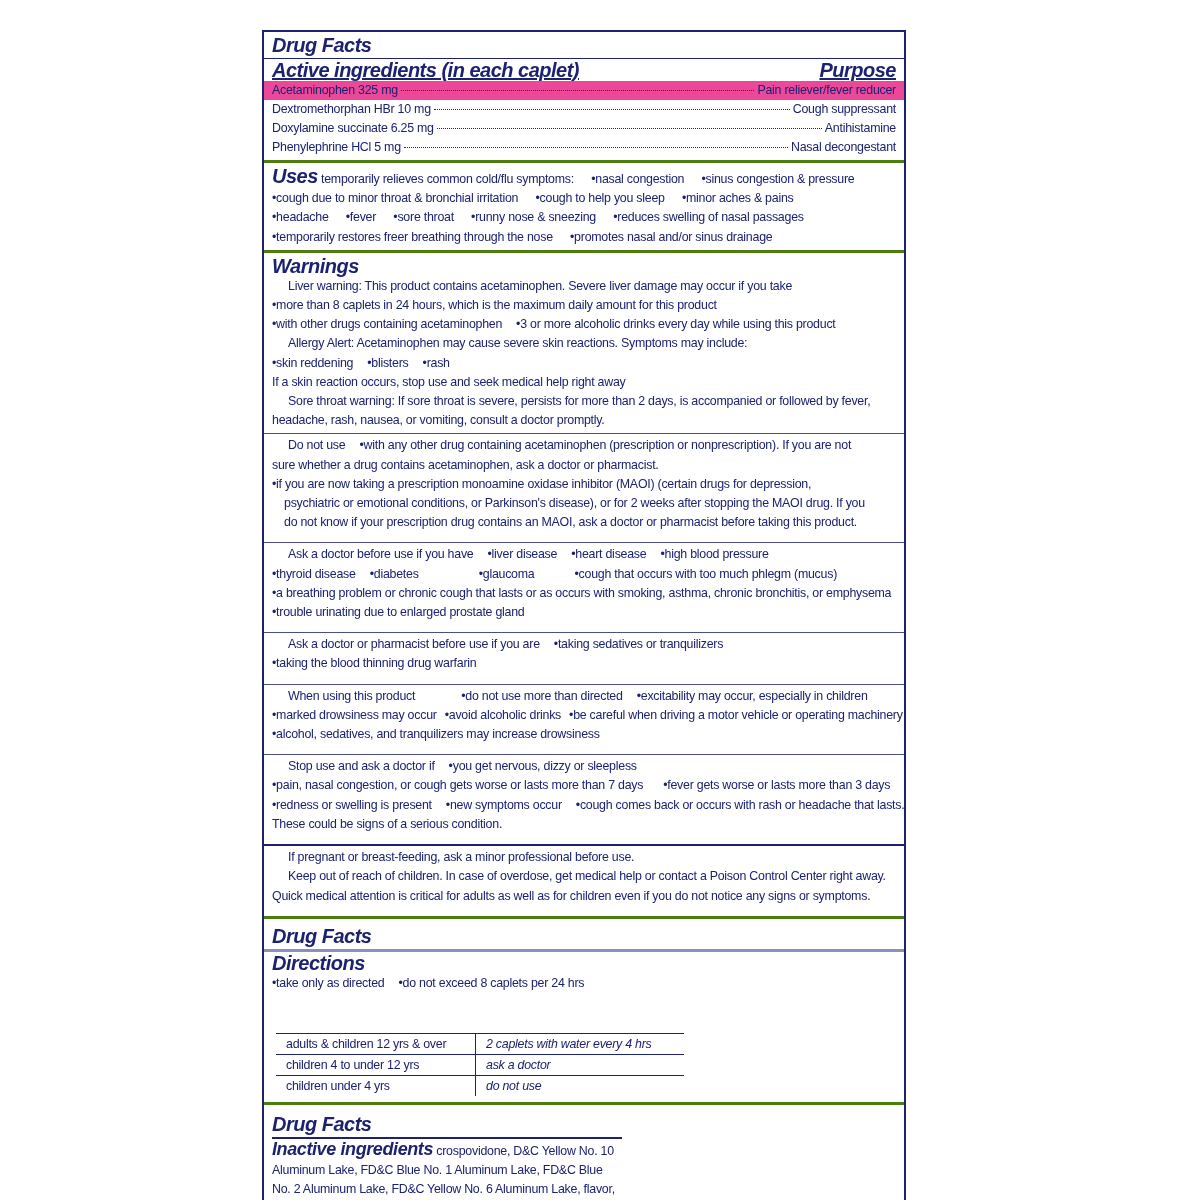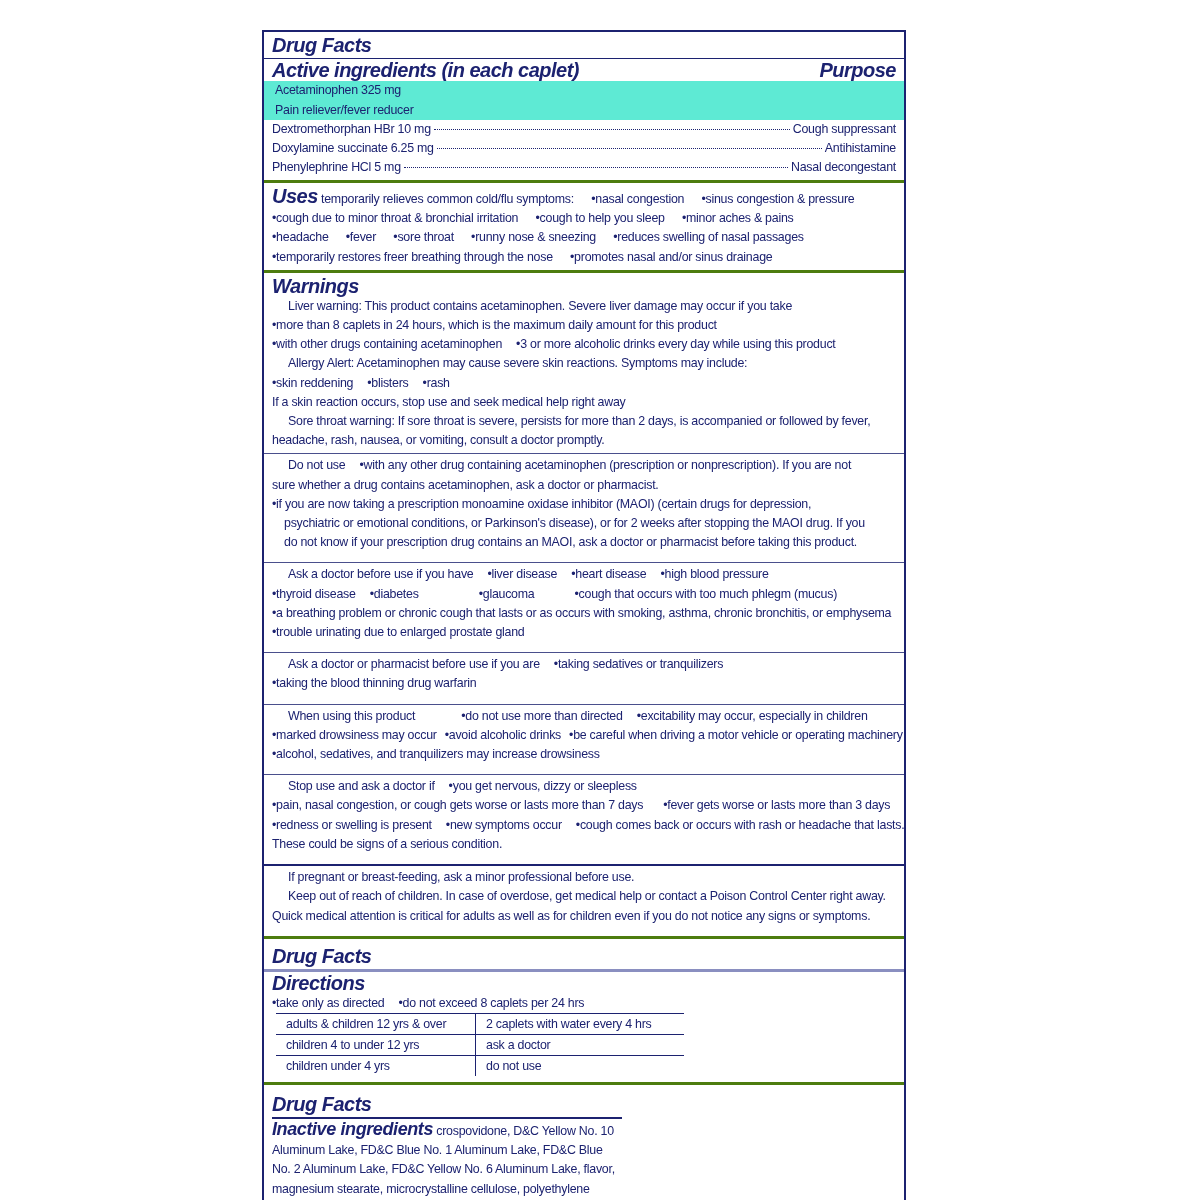--- a/index.html
+++ b/index.html
@@ -11,28 +11,28 @@
   .sec { border-top: 3px solid #4d7c0f; padding: 2px 8px 3px 8px; }
   .sec:first-child { border-top: none; }
   .sub { border-top: 1px solid #4a4f8c; padding: 2px 8px 10px 8px; }
   .hdr { font-weight: bold; font-style: italic; font-size: 20px; letter-spacing: -0.5px; line-height: 22px; }
   .hdr2 { font-weight: bold; font-style: italic; font-size: 18px; letter-spacing: -0.4px; line-height: 20px; }
   .rule { border-top: 1px solid #1c2270; margin: 2px -8px 0 -8px; }
   .t { font-size: 12.4px; line-height: 19.2px; letter-spacing: -0.25px; white-space: nowrap; }
   .b { font-weight: normal; margin-left: 16px; }
   .ai-row { display: flex; align-items: baseline; font-size: 12.4px; line-height: 19px; letter-spacing: -0.25px; margin: 0 -8px; padding: 0 8px; }
   .ai-row .dots { flex: 1; border-bottom: 1px dotted #1c2270; margin: 0 3px; transform: translateY(-3px); }
-  .ai-row.hl { background: #5eead4; flex-direction: column; }
-  .ai-head { display: flex; justify-content: space-between; align-items: flex-end; }
+  .ai-row.hl { background: #ec4899; }
+  .ai-head { display: flex; justify-content: space-between; align-items: flex-end; text-decoration: underline; }
   .bul::before { content: "\2022 "; }
   .gap { display: inline-block; width: 14px; }
-  table.dir { border-collapse: collapse; font-size: 12.4px; letter-spacing: -0.25px; margin-left: 4px; }
+  table.dir { border-collapse: collapse; font-size: 12.4px; letter-spacing: -0.25px; margin-left: 4px; margin-top: 40px; }
   table.dir td { padding: 1px 6px 1px 10px; line-height: 18px; border-top: 1px solid #1c2270; white-space: nowrap; }
   table.dir td:first-child { border-right: 1px solid #1c2270; width: 183px; }
-  table.dir td:last-child { width: 192px; }
+  table.dir td:last-child { width: 192px; font-style: italic; }
   .inactive { width: 350px; }
   .inactive .t { white-space: normal; }
 </style>
 </head>
 <body>
 
 <div class="label">
 
   <div class="sec">
     <div class="hdr">Drug Facts</div>

